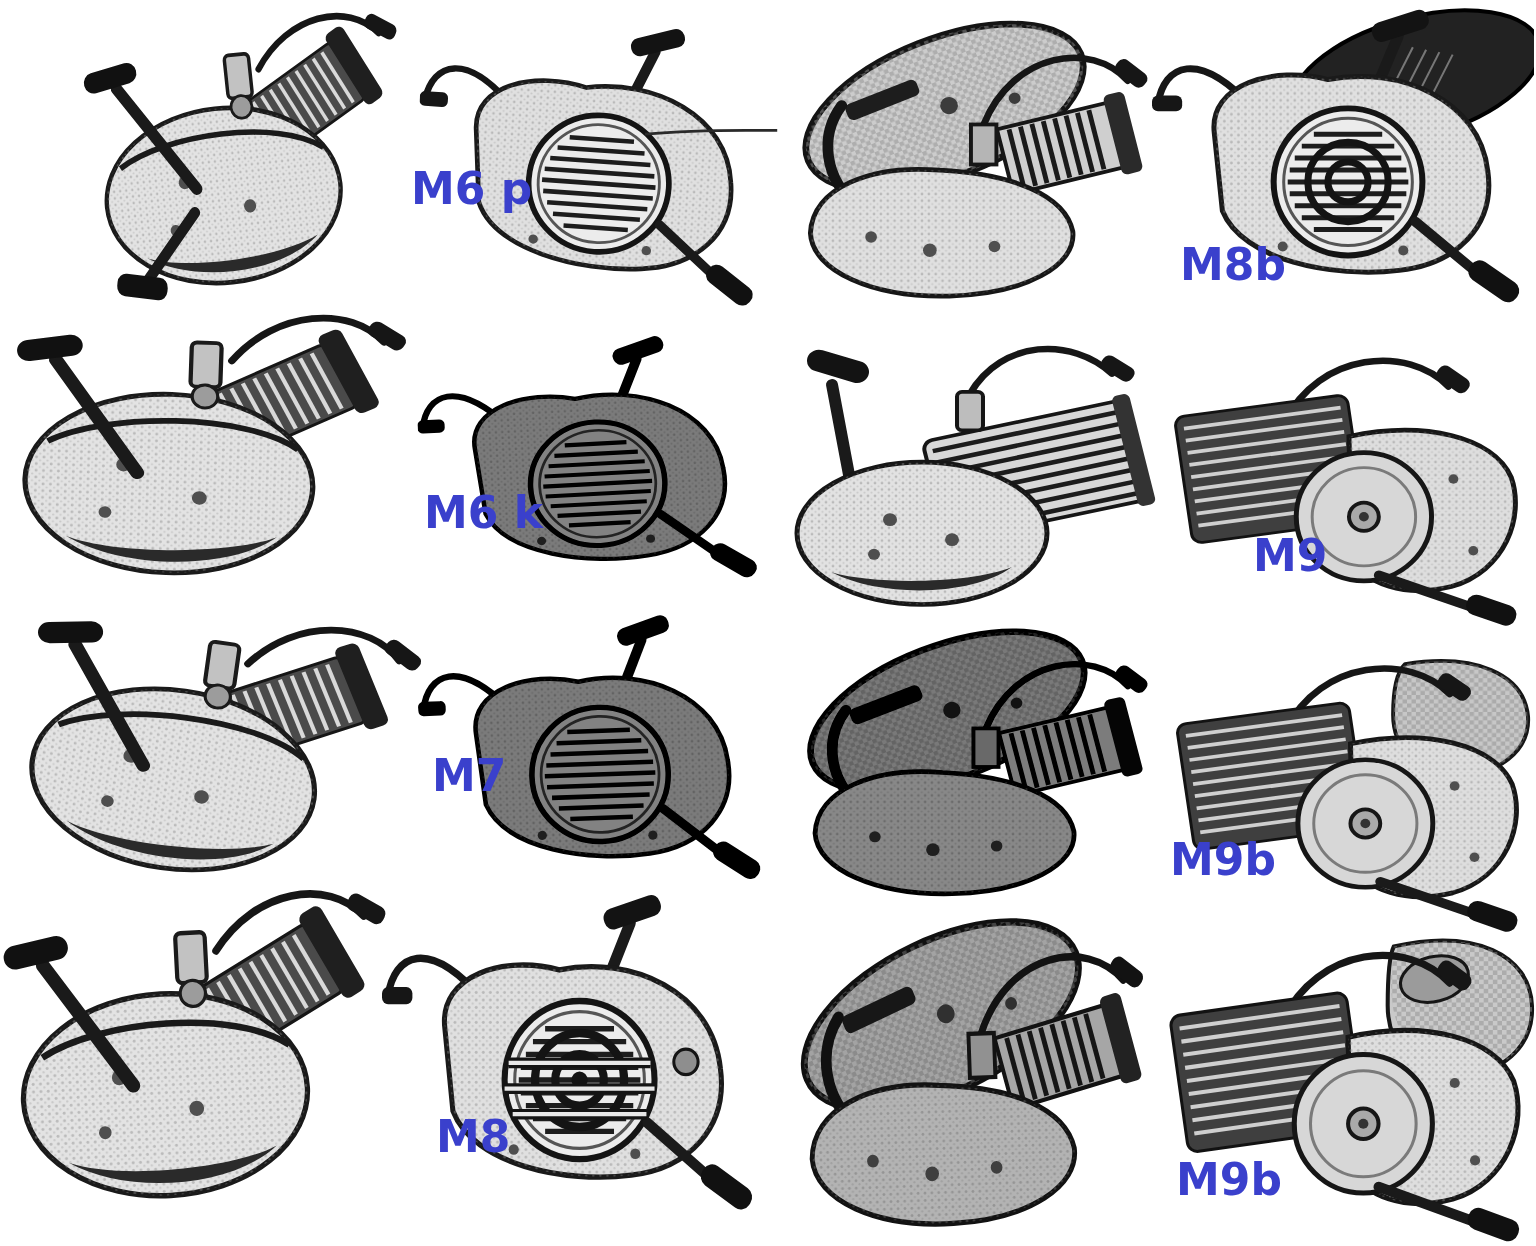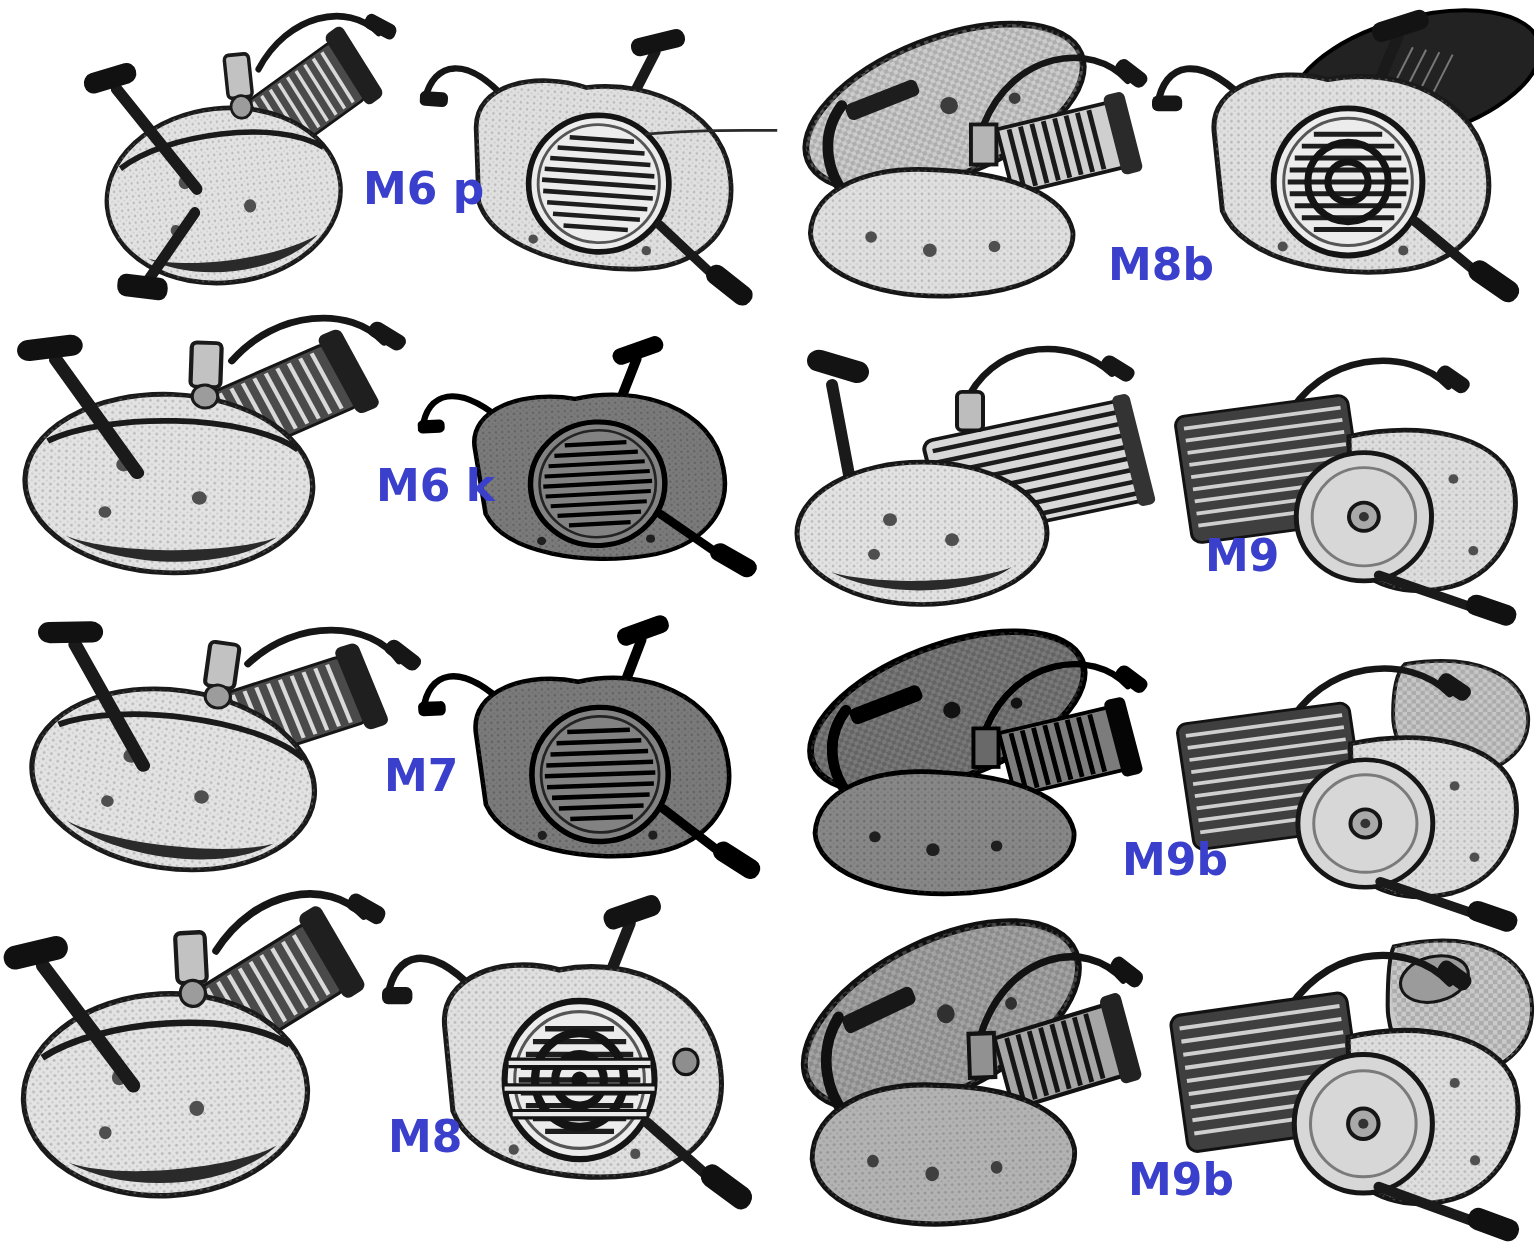--- a/index.html
+++ b/index.html
@@ -21,20 +21,21 @@
   }
   .model-label{
     position:absolute;
     color:var(--label-color,#3a40cc);
     font-size:44px;
     font-weight:700;
     line-height:1;
     letter-spacing:0px;
     white-space:nowrap;
     user-select:none;
+    margin-left:48px;
   }
   .defs-holder{position:absolute;width:0;height:0;overflow:hidden;}
 </style>
 </head>
 <body>
 
 <div class="sheet">
 
   <svg class="defs-holder" aria-hidden="true">
     <defs>
@@ -309,21 +310,21 @@
   <figure class="engine" style="left:1150px;top:920px;width:386px;height:326px;">
     <svg viewBox="0 0 380 320" preserveAspectRatio="none">
       <path d="M240 26 C 320 8, 374 34, 376 84 C 378 124, 346 154, 298 152 C 258 150, 234 122, 234 84 C 234 54, 236 34, 240 26 Z" fill="#c9c9c9" stroke="#161616" stroke-width="4"></path>
       <path d="M240 26 C 320 8, 374 34, 376 84 C 378 124, 346 154, 298 152 C 234 122, 234 84, 240 26 Z" fill="url(#ht2)"></path>
       <ellipse cx="280" cy="58" rx="34" ry="22" fill="#9b9b9b" stroke="#161616" stroke-width="3" transform="rotate(-14 280 58)"></ellipse>
       <use href="#eng-cylright"></use>
     </svg>
   </figure>
 
   <div class="model-label" style="left:363px;top:167px;">M6 p</div>
-  <div class="model-label" style="left:1108px;top:243px;">M8b</div>
-  <div class="model-label" style="left:376px;top:464px;">M6 k</div>
+  <div class="model-label" style="left:1132px;top:243px;">M8b</div>
+  <div class="model-label" style="left:376px;top:491px;">M6 k</div>
   <div class="model-label" style="left:1205px;top:534px;">M9</div>
   <div class="model-label" style="left:384px;top:754px;">M7</div>
   <div class="model-label" style="left:1122px;top:838px;">M9b</div>
   <div class="model-label" style="left:388px;top:1115px;">M8</div>
   <div class="model-label" style="left:1128px;top:1158px;">M9b</div>
 
 </div>
 
 </body></html>

